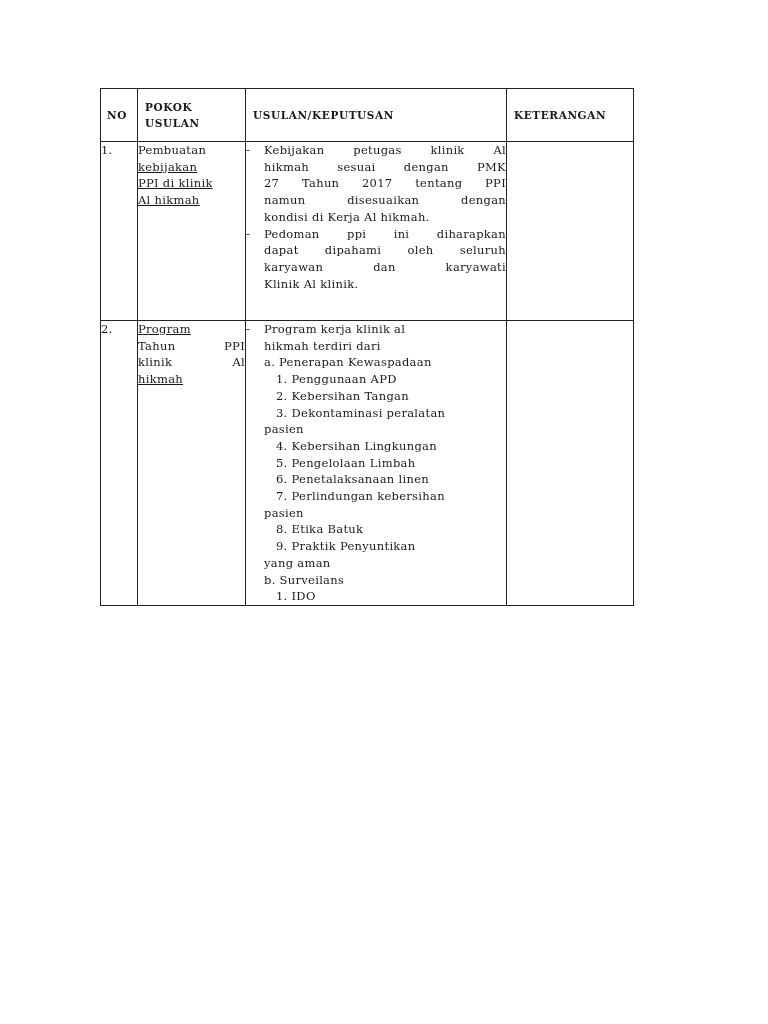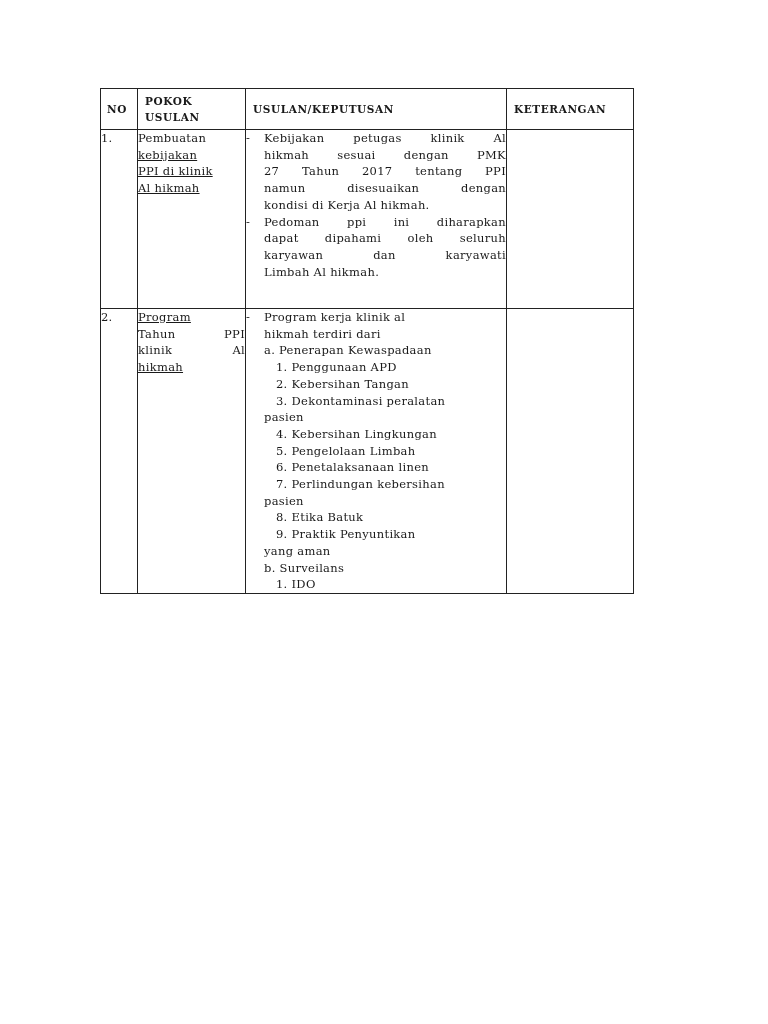--- a/index.html
+++ b/index.html
@@ -7,21 +7,21 @@
          font-family: "DejaVu Serif", "Liberation Serif", serif; color: #1a1a1a; }
   table.minutes {
     position: absolute; left: 100px; top: 88px; width: 533px;
     border-collapse: collapse; table-layout: fixed;
   }
   table.minutes td, table.minutes th {
     border: 1px solid #222; vertical-align: top; padding: 0;
   }
   th { font-weight: bold; text-align: left; font-size: 10.5px; letter-spacing: 0.6px; vertical-align: middle !important; }
   col.c1 { width: 37px; } col.c2 { width: 108px; } col.c3 { width: 261px; } col.c4 { width: 127px; }
-  .hrow { height: 41px; }
+  .hrow { height: 53px; }
   .th-no { padding-left: 6px !important; }
   .th-pokok { padding-left: 7px !important; line-height: 16px; }
   .th-usulan { padding-left: 7px !important; }
   .th-ket { padding-left: 7px !important; margin-top: 28px; }
   .cell { font-size: 11.5px; line-height: 16.7px; letter-spacing: 0.3px; }
   .no { padding: 6px 0 0 7px; }
   .pokok { padding: 6px 6px 0 7px; text-align: justify; text-align-last: left; }
   .pokok .line { display: block; text-align-last: justify; }
   .pokok .line.last { text-align-last: left; text-decoration: underline; }
   .usul { padding: 6px 7px 12px 9px; }
@@ -74,21 +74,21 @@
           <span class="jline">namun disesuaikan dengan</span>
           <span class="jline last">kondisi di Kerja Al hikmah.</span>
         </span>
       </div>
       <div class="bullet">
         <span class="dash">-</span>
         <span class="txt">
           <span class="jline">Pedoman ppi ini diharapkan</span>
           <span class="jline">dapat dipahami oleh seluruh</span>
           <span class="jline">karyawan dan karyawati</span>
-          <span class="jline last">Limbah Al hikmah.</span>
+          <span class="jline last">Klinik Al klinik.</span>
         </span>
       </div>
     </td>
     <td class="cell"></td>
   </tr>
 
   <tr class="row2">
     <td class="cell no">2.</td>
     <td class="cell pokok">
       <span class="line last">Program</span>

